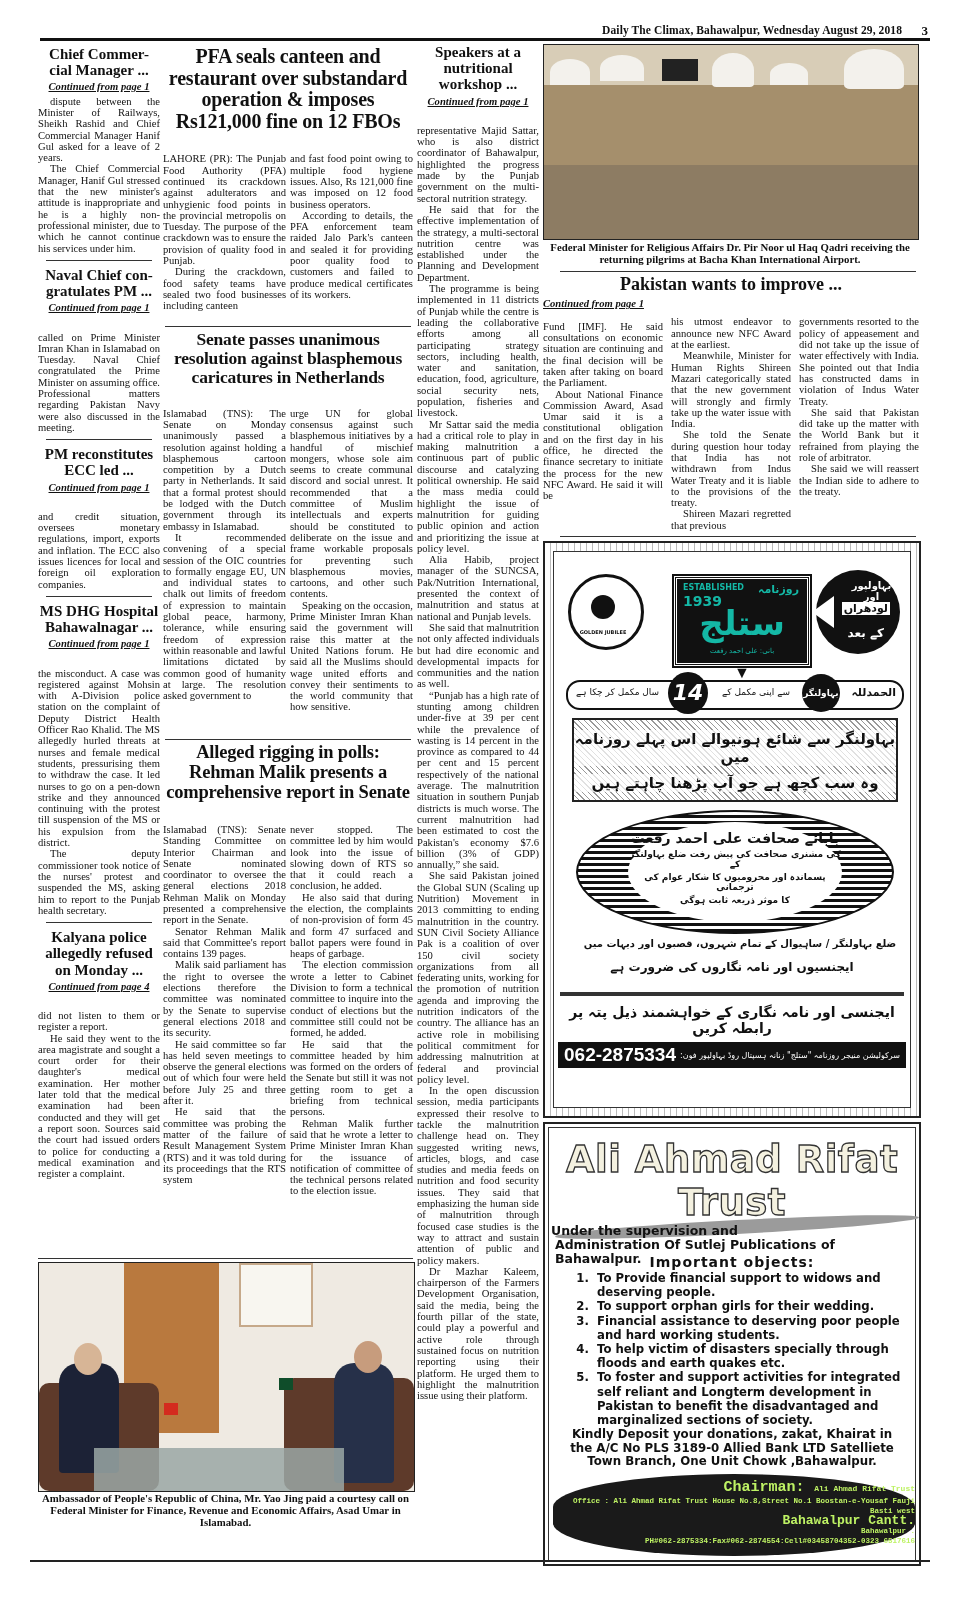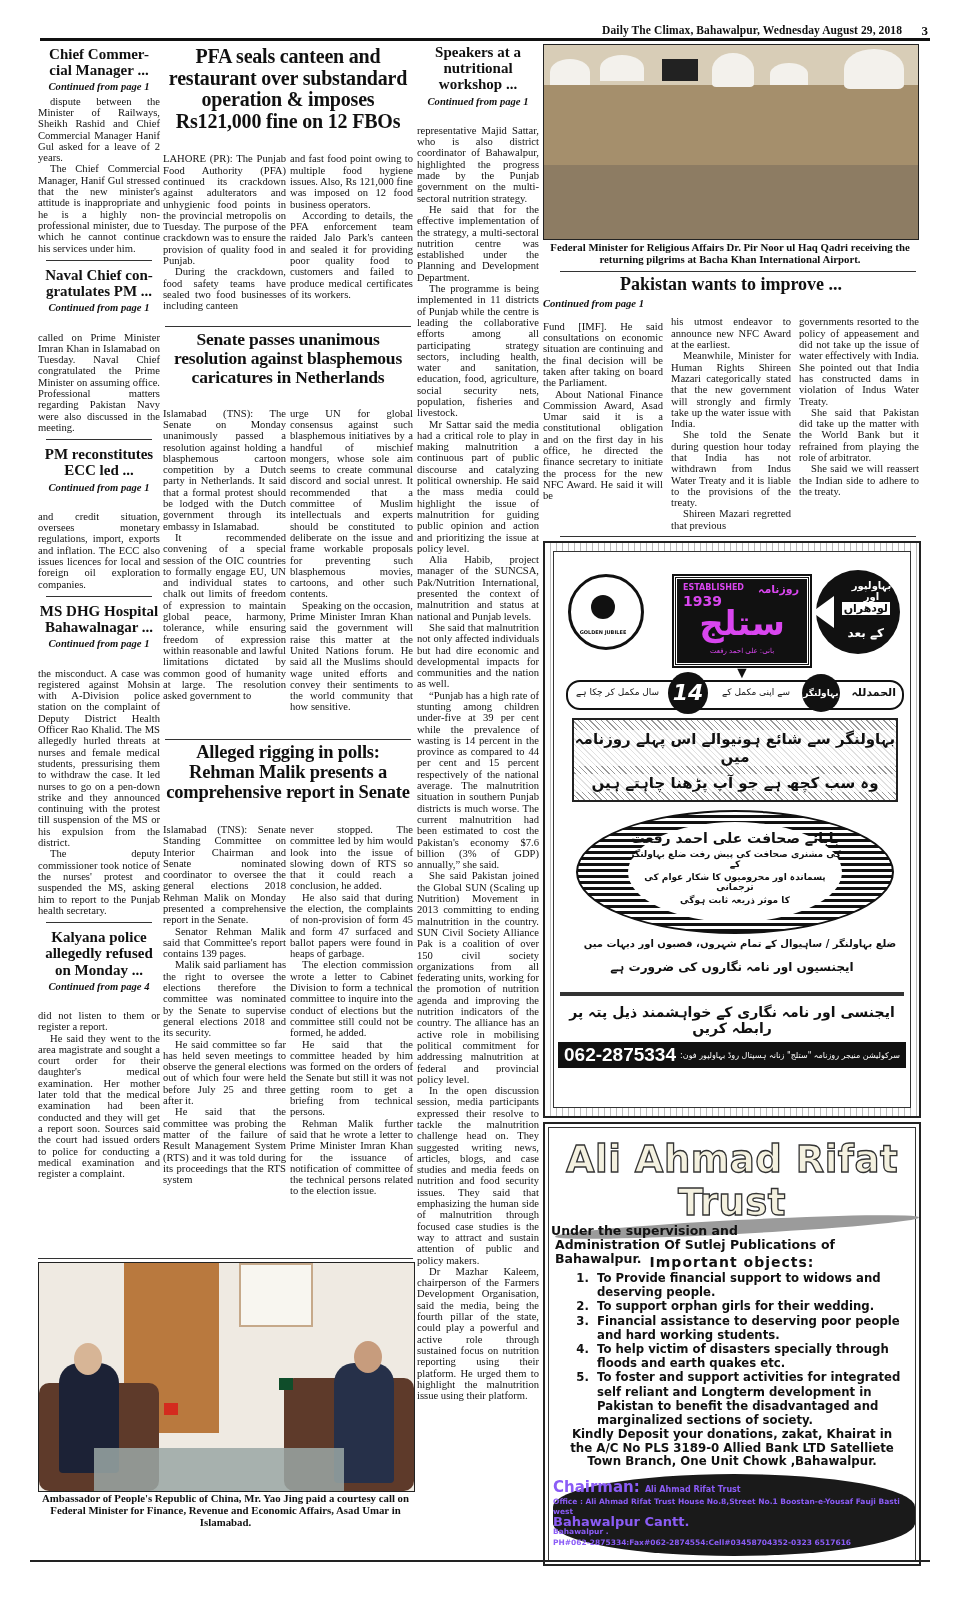--- a/index.html
+++ b/index.html
@@ -8,37 +8,37 @@
   .masthead { left:40px; top:22px; width:890px; height:16px; font-size:11.5px; font-weight:bold; font-family:"Liberation Serif", serif; }
   .masthead .dateline { position:absolute; right:28px; top:2px; letter-spacing:0.1px; }
   .masthead .pageno { position:absolute; right:2px; top:1px; font-size:13px; }
   .toprule { left:40px; top:38px; width:890px; height:3px; background:#111; }
   .col { font-size:10.6px; line-height:11.3px; text-align:justify; }
   .col p { margin:0; text-indent:12px; }
   .col p.noind { text-indent:0;margin-top:18px; }
   .hd { font-weight:bold; text-align:center; line-height:1.08; margin:2px 0 3px 0; }
   .hd.sm { font-size:15px; }
   .hd.lg { font-size:19.5px; font-family:"Liberation Serif", serif; letter-spacing:-0.2px; }
-  .cont { font-style:italic; font-weight:bold; text-align:center; font-size:10.6px; margin:1px 0 3px 0; }
+  .cont { font-style:italic; font-weight:bold; text-align:center; font-size:10.6px; margin:1px 0 3px 0;text-decoration:underline; }
   .rule { height:1px; background:#333; margin:6px 8px; }
   .rule2 { height:1px; background:#333; }
   .two { display:flex; gap:4px; }
   .two > div { flex:1; }
   .photo { background:#6b6b6b; border:1px solid #222; overflow:hidden; }
   .caption { font-weight:bold; text-align:center; font-size:10.8px; line-height:12px; }
   .ad1 { border:2px solid #222; background:#fafafa; }
   .ad1 .inner { position:absolute; left:8px; top:8px; right:8px; bottom:8px; border:1px solid #333; background:#fff; }
   .urdu { font-family:"DejaVu Sans", sans-serif; direction:rtl; text-align:center; font-weight:bold; }
   .hatch { background: repeating-linear-gradient(45deg,#fff 0,#fff 3px,#999 3px,#999 4px); border:2px solid #222; }
   .ad2 { border:2px solid #222; background:#fff; font-family:"DejaVu Sans", sans-serif; }
   .ad2 .trust-title { font-family:"DejaVu Sans", sans-serif; font-size:37px; font-weight:bold; color:#f4f1e0; -webkit-text-stroke:1.3px #333; text-align:center; letter-spacing:0.5px; }
   .ad2 .sup { font-size:12.5px; font-weight:bold; line-height:14px; }
   .ad2 ol { margin:0; padding:0 0 0 48px; font-size:11.7px; font-weight:bold; line-height:14.2px; }
   .ad2 ol li { padding-left:4px; }
-  .chair { background:#1a1a1a; color:#8b5cf6; border-radius:50%/40%; text-align:left; }
+  .chair { background:#1a1a1a; color:#bef264; border-radius:50%/40%; text-align:right;font-family:Liberation Mono, monospace; }
 </style>
 </head>
 <body>
 
 <div class="abs masthead">
   <span class="dateline">Daily The Climax, Bahawalpur, Wednesday August 29, 2018</span>
   <span class="pageno">3</span>
 </div>
 <div class="abs toprule"></div>
 
@@ -195,21 +195,21 @@
 <div class="abs rule2" style="left:560px; top:536px; width:356px;"></div>
 
 <div class="abs ad1" style="left:543px; top:541px; width:374px; height:573px; background:repeating-linear-gradient(90deg,#fff 0,#fff 5px,#bbb 5px,#bbb 6px);">
   <div class="inner">
 
     <div style="position:absolute; left:14px; top:22px; width:70px; height:70px; border:3px solid #111; border-radius:50%; background:#fff;">
       <div style="position:absolute; left:20px; top:18px; width:24px; height:24px; border-radius:50%; background:#111;"></div>
       <div style="position:absolute; left:0; top:52px; width:64px; text-align:center; font-size:5px; font-weight:bold; font-family:'DejaVu Sans',sans-serif;">GOLDEN JUBILEE</div>
     </div>
 
-    <div style="position:absolute; left:120px; top:24px; width:130px; height:84px; background:#111; border:3px double #fff; outline:2px solid #111; color:#d946ef;">
+    <div style="position:absolute; left:120px; top:24px; width:130px; height:84px; background:#111; border:3px double #fff; outline:2px solid #111; color:#14b8a6;">
       <div style="position:absolute; left:6px; top:4px; font-size:8px; font-weight:bold; font-family:'DejaVu Sans',sans-serif;">ESTABLISHED</div>
       <div style="position:absolute; left:6px; top:14px; font-size:14px; font-weight:bold; font-family:'DejaVu Sans',sans-serif;">1939</div>
       <div class="urdu" style="position:absolute; right:8px; top:4px; font-size:11px;">روزنامہ</div>
       <div class="urdu" style="position:absolute; left:0; right:0; top:24px; font-size:34px; line-height:40px;">ستلج</div>
       <div class="urdu" style="position:absolute; left:0; right:0; top:68px; font-size:7px; font-weight:normal;">بانی: علی احمد رفعت</div>
     </div>
 
     <div style="position:absolute; right:10px; top:18px; width:84px; height:84px; border-radius:50%; background:#111; color:#fff;">
       <div style="position:absolute; left:-4px; top:26px; width:0; height:0; border-top:16px solid transparent; border-bottom:16px solid transparent; border-right:22px solid #fff;"></div>
       <div class="urdu" style="position:absolute; right:6px; top:10px; font-size:10px;margin-left:33px;">بہاولپور اور</div>

